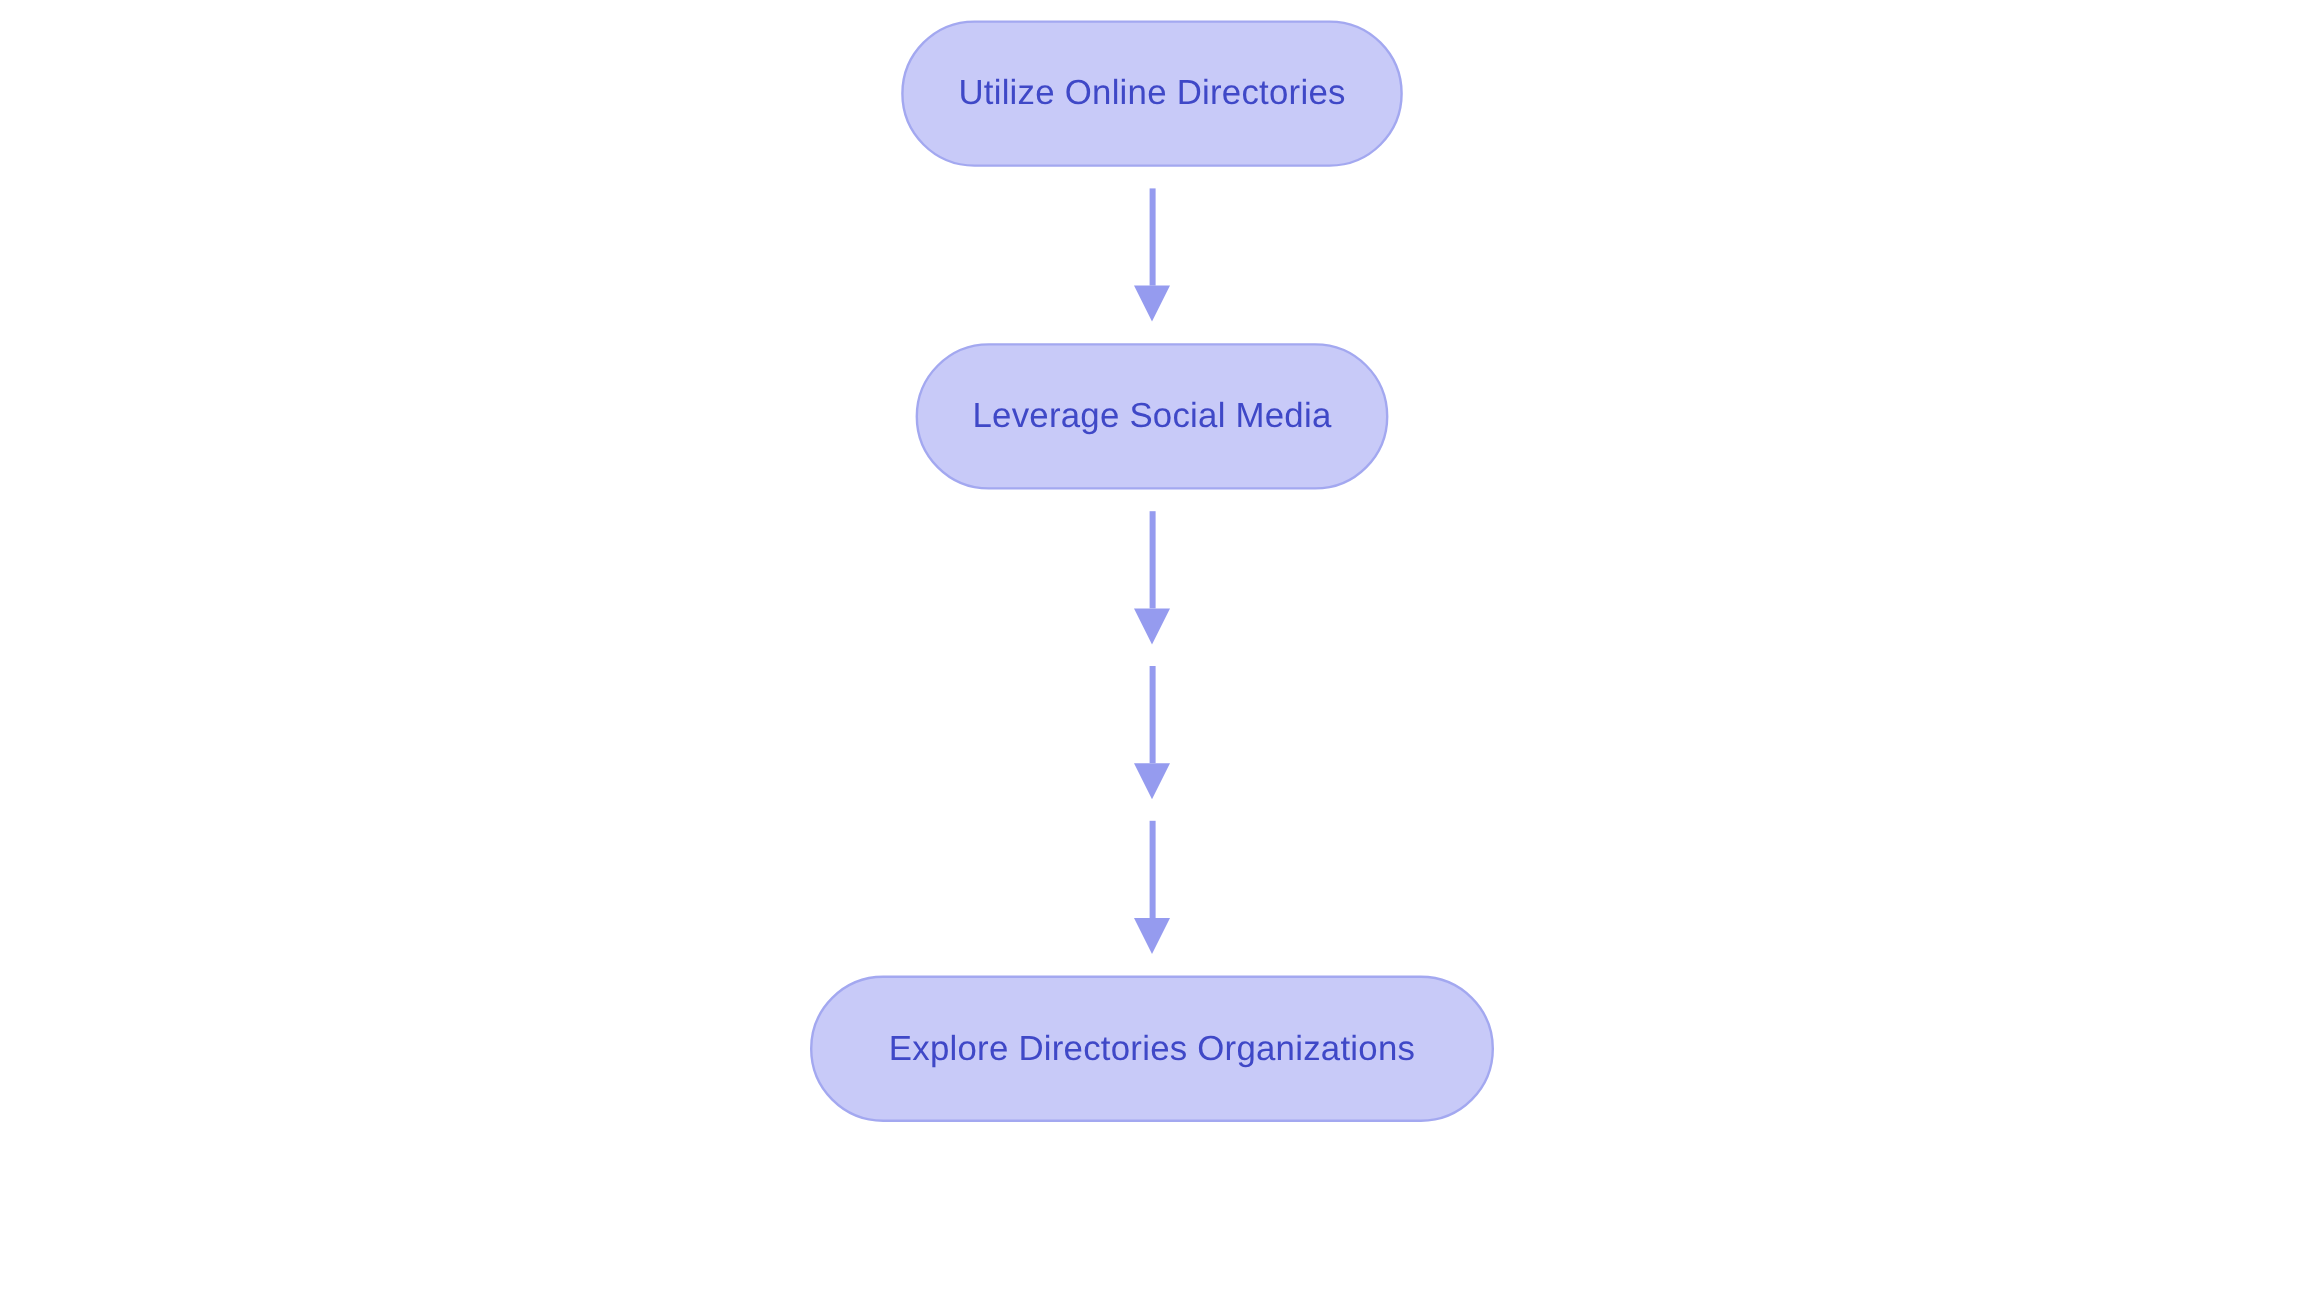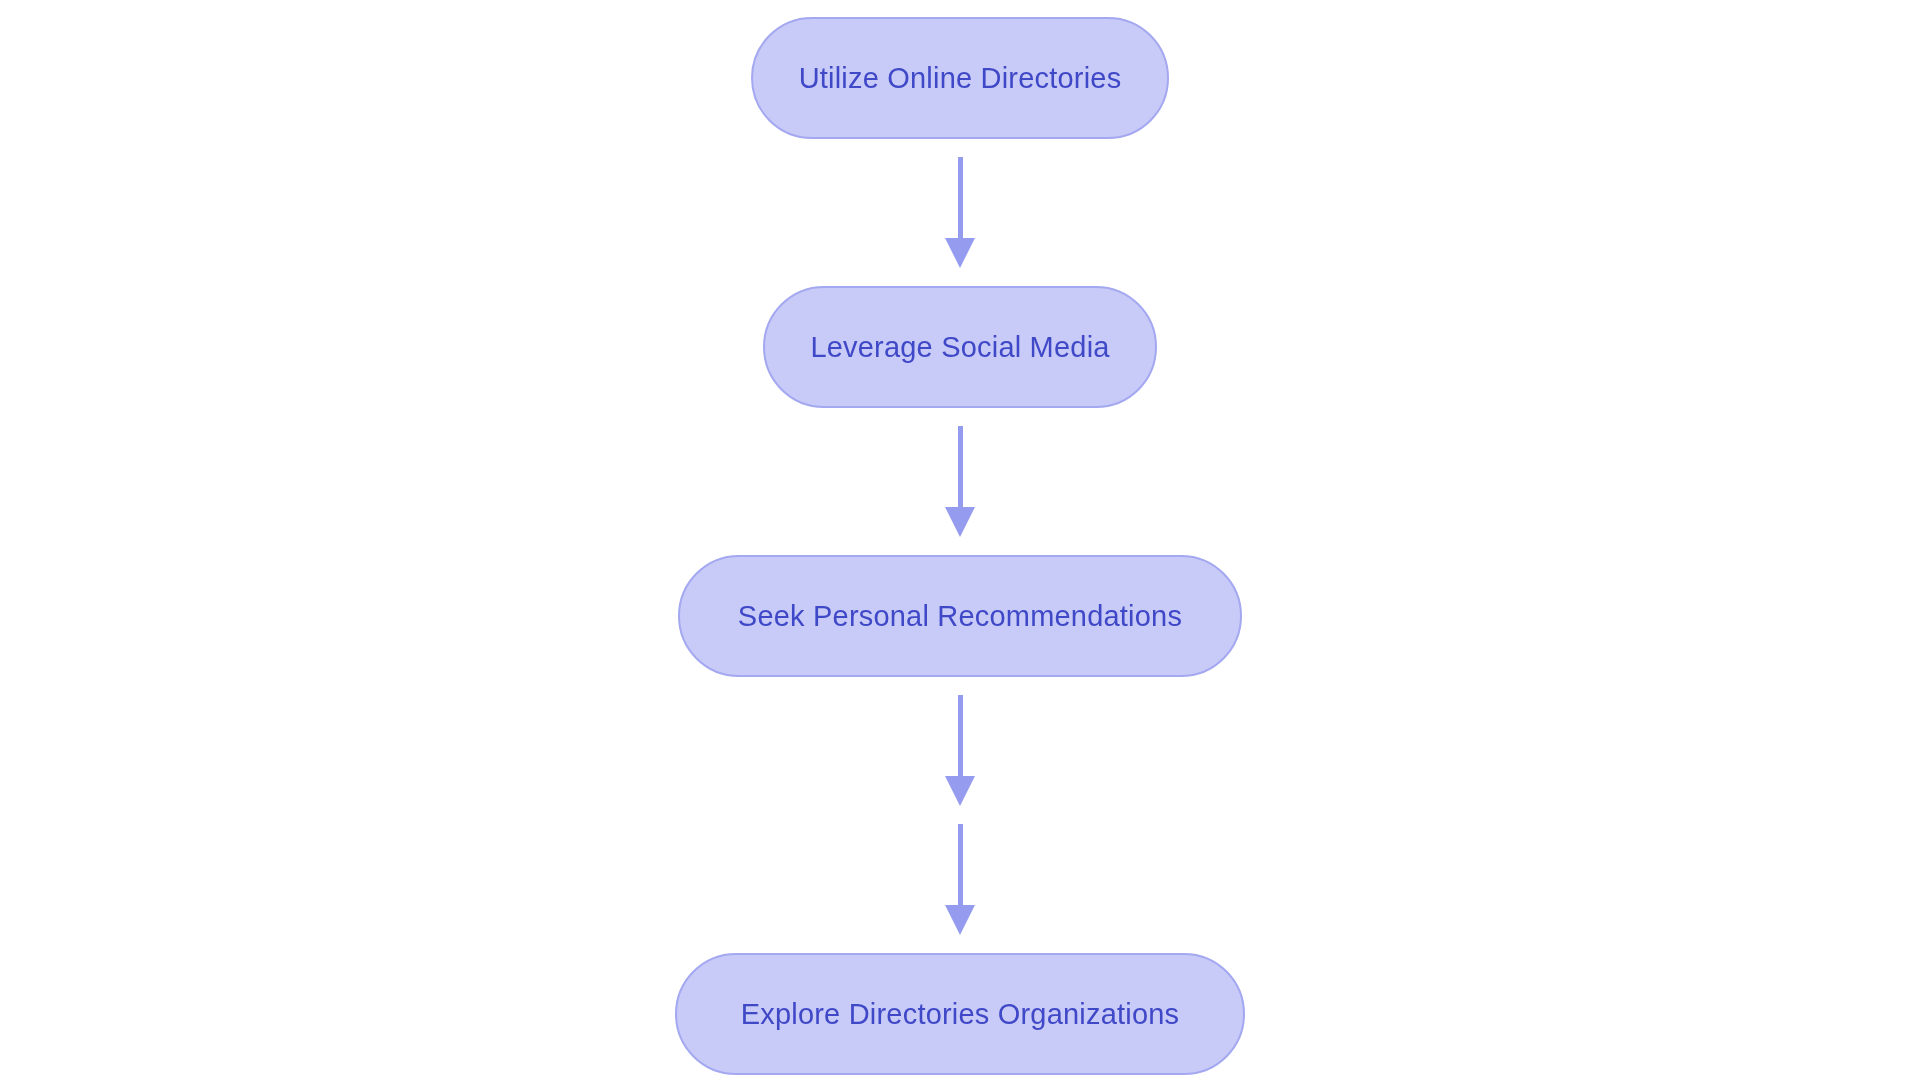--- a/index.html
+++ b/index.html
@@ -84,23 +84,20 @@
 
   <div class="node node-2">
     <span class="node-label">Leverage Social Media</span>
   </div>
 
   <div class="connector">
     <div class="stem"></div>
     <div class="head"></div>
   </div>
 
-  <div class="node node-3">
-    <span class="node-label">Seek Personal Recommendations</span>
-  </div>
 
   <div class="connector">
     <div class="stem"></div>
     <div class="head"></div>
   </div>
 
 
   <div class="connector">
     <div class="stem"></div>
     <div class="head"></div>

